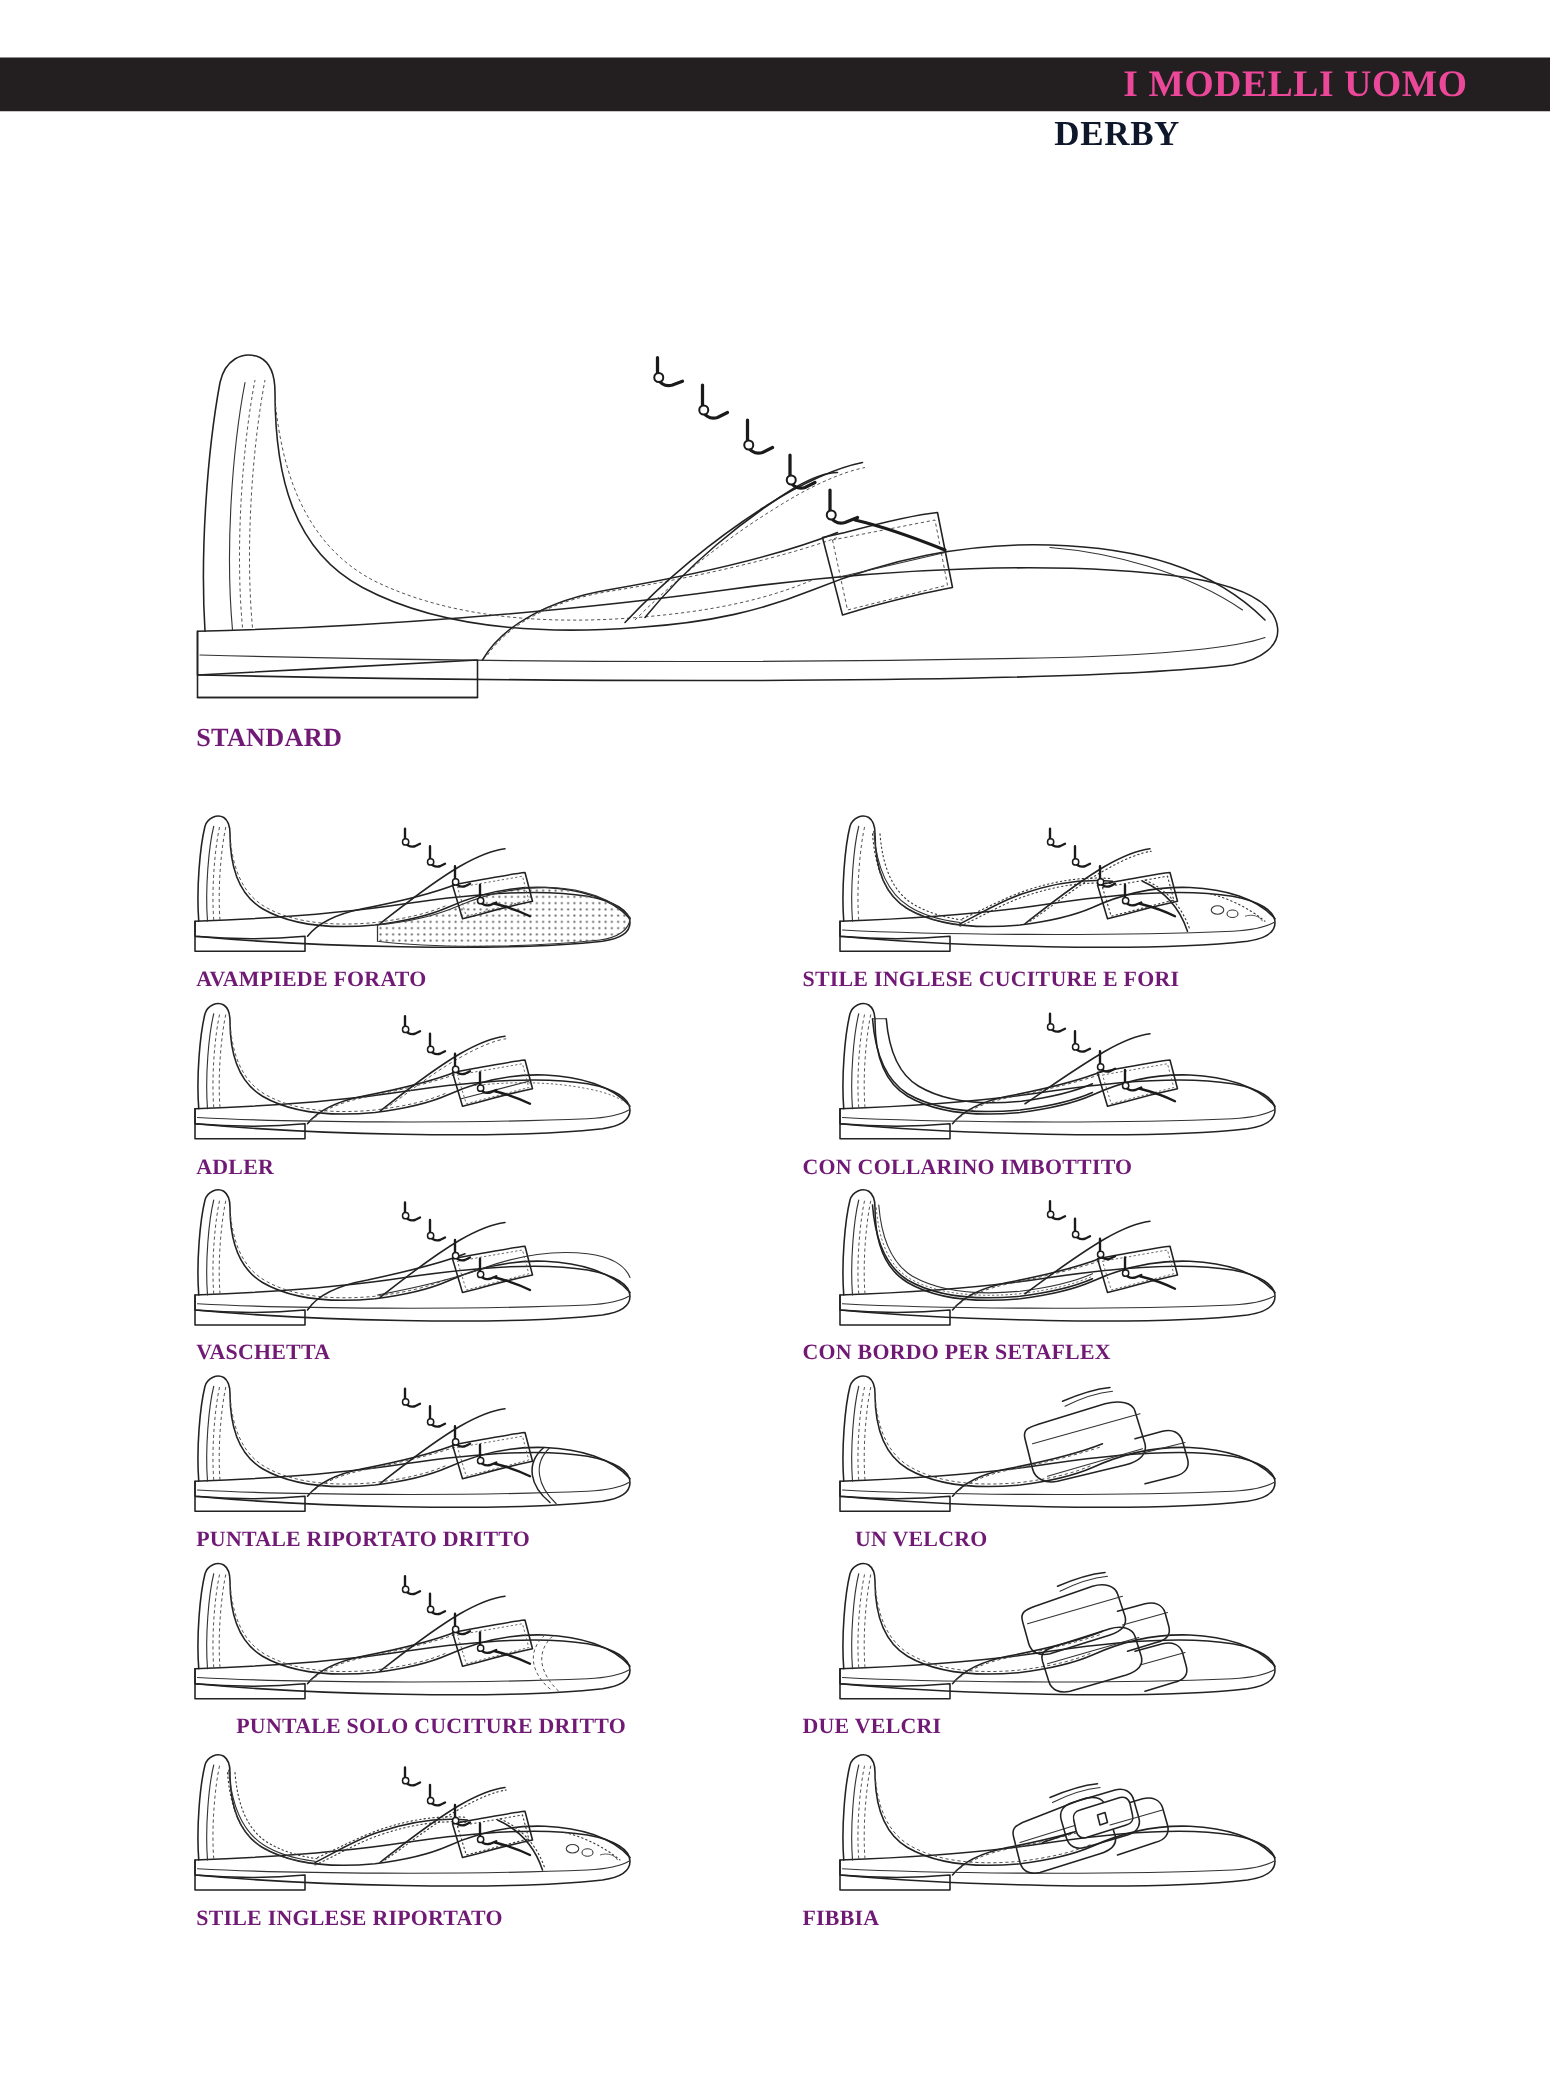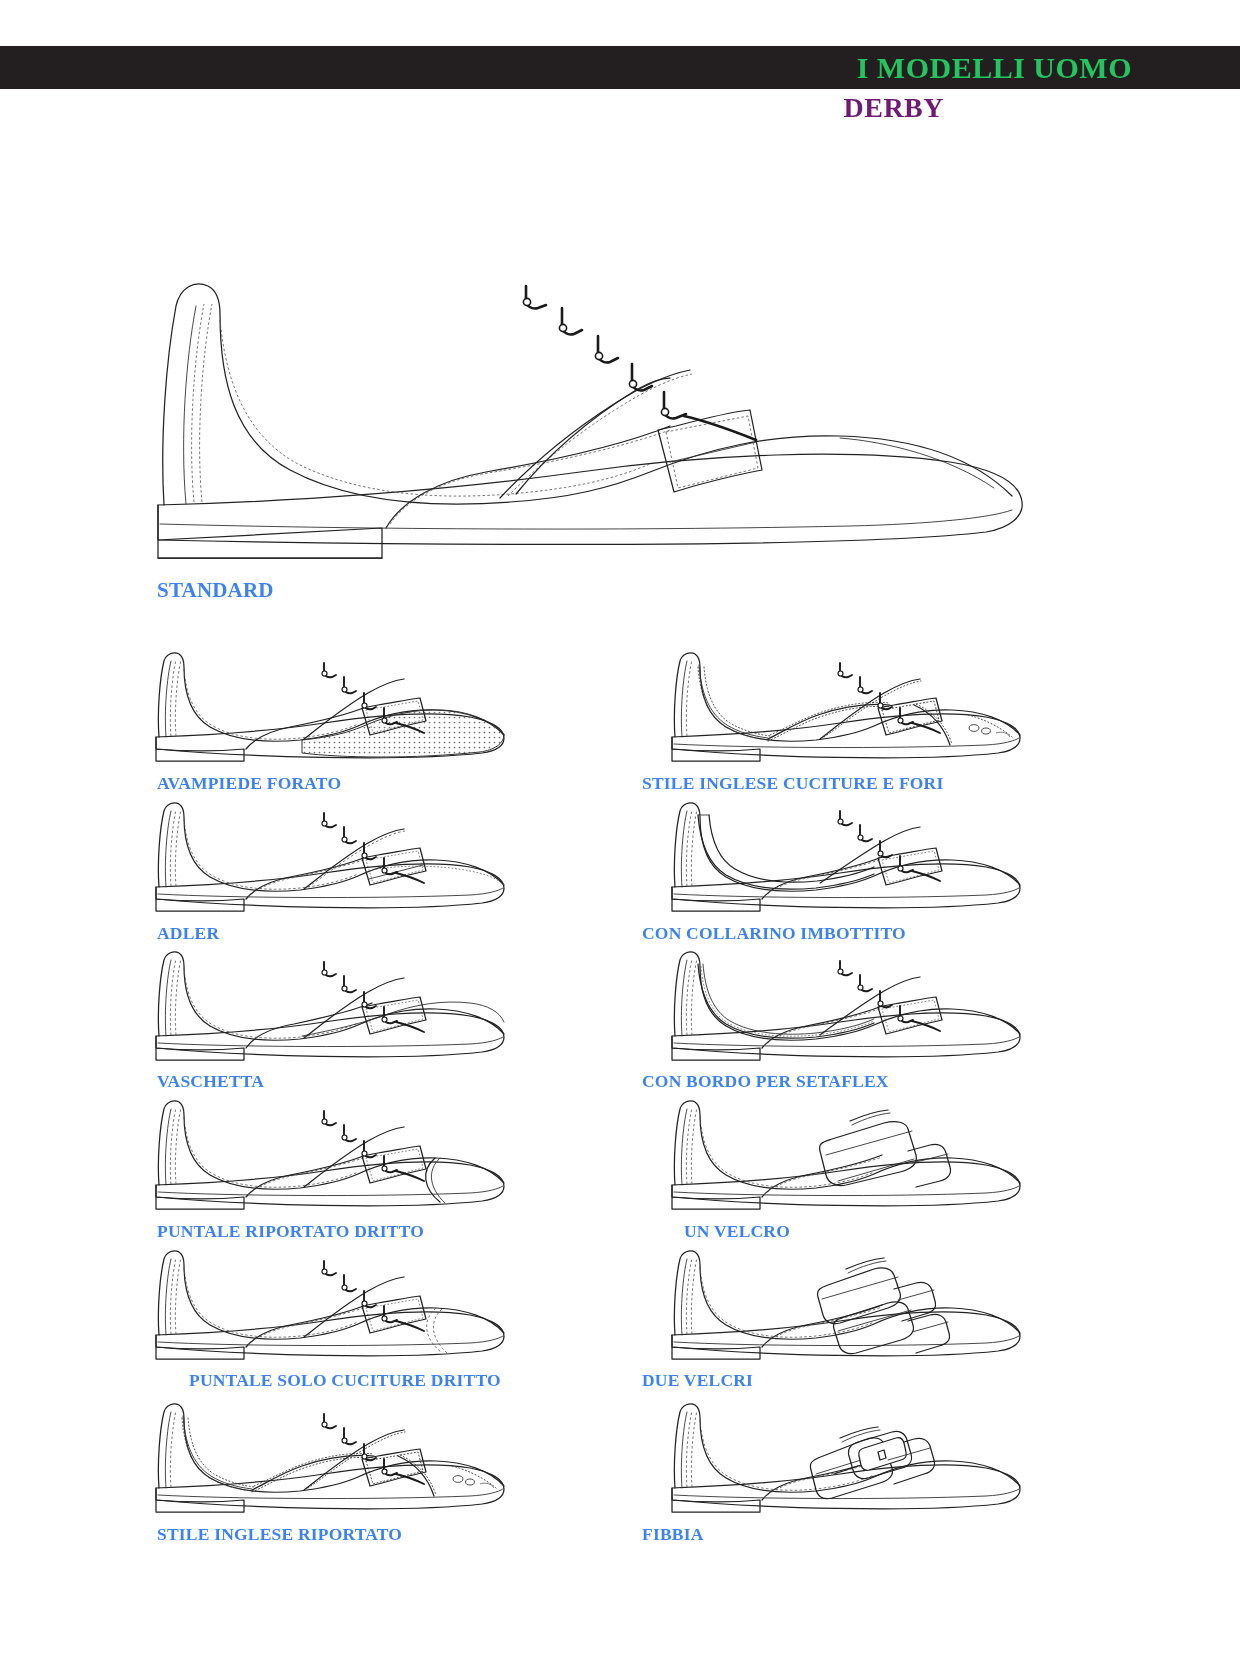--- a/index.html
+++ b/index.html
@@ -22,40 +22,40 @@
     left: 0;
     top: 46px;
     width: 1240px;
     height: 43px;
     background: #231f20;
     display: flex;
     align-items: center;
     justify-content: flex-end;
   }
   .header-band-title {
-    color: #22c55e;
+    color: #ec4899;
     font-size: 30px;
     font-weight: bold;
     letter-spacing: 0.5px;
-    padding-right: 108px;
+    padding-right: 66px;
     line-height: 1;
     white-space: nowrap;
   }
   .header-sub {
     position: absolute;
     left: 0;
     top: 94px;
     width: 1240px;
     text-align: right;
     padding-right: 0;
     box-sizing: border-box;
   }
   .header-sub-title {
     display: inline-block;
-    color: #701a75;
+    color: #0f172a;
     font-size: 28px;
     font-weight: bold;
     letter-spacing: 0.5px;
     margin-right: 296px;
     line-height: 1;
     white-space: nowrap;
   }
 
   
   .figure {
@@ -64,21 +64,21 @@
   .figure svg {
     display: block;
     overflow: visible;
   }
   .caption {
     position: absolute;
     font-family: "Liberation Serif", "DejaVu Serif", serif;
     font-weight: bold;
     font-size: 17.5px;
     letter-spacing: 0.2px;
-    color: #3b82f6;
+    color: #701a75;
     white-space: nowrap;
     line-height: 1;
   }
 
   
   #hero-figure { left: 150px; top: 240px; }
   #hero-caption { left: 157px; top: 580px; font-size: 21px; }
 
   
   .small-figure { width: 360px; height: 120px; }

